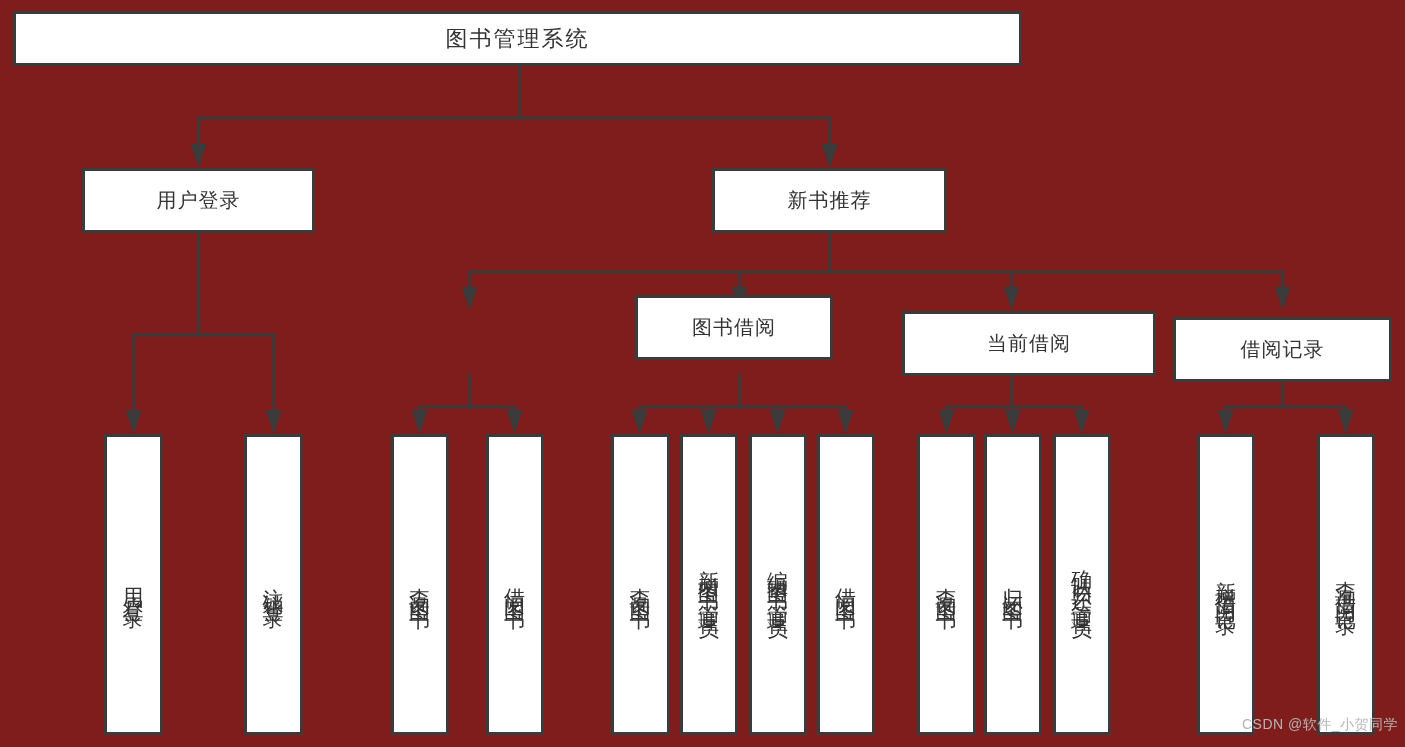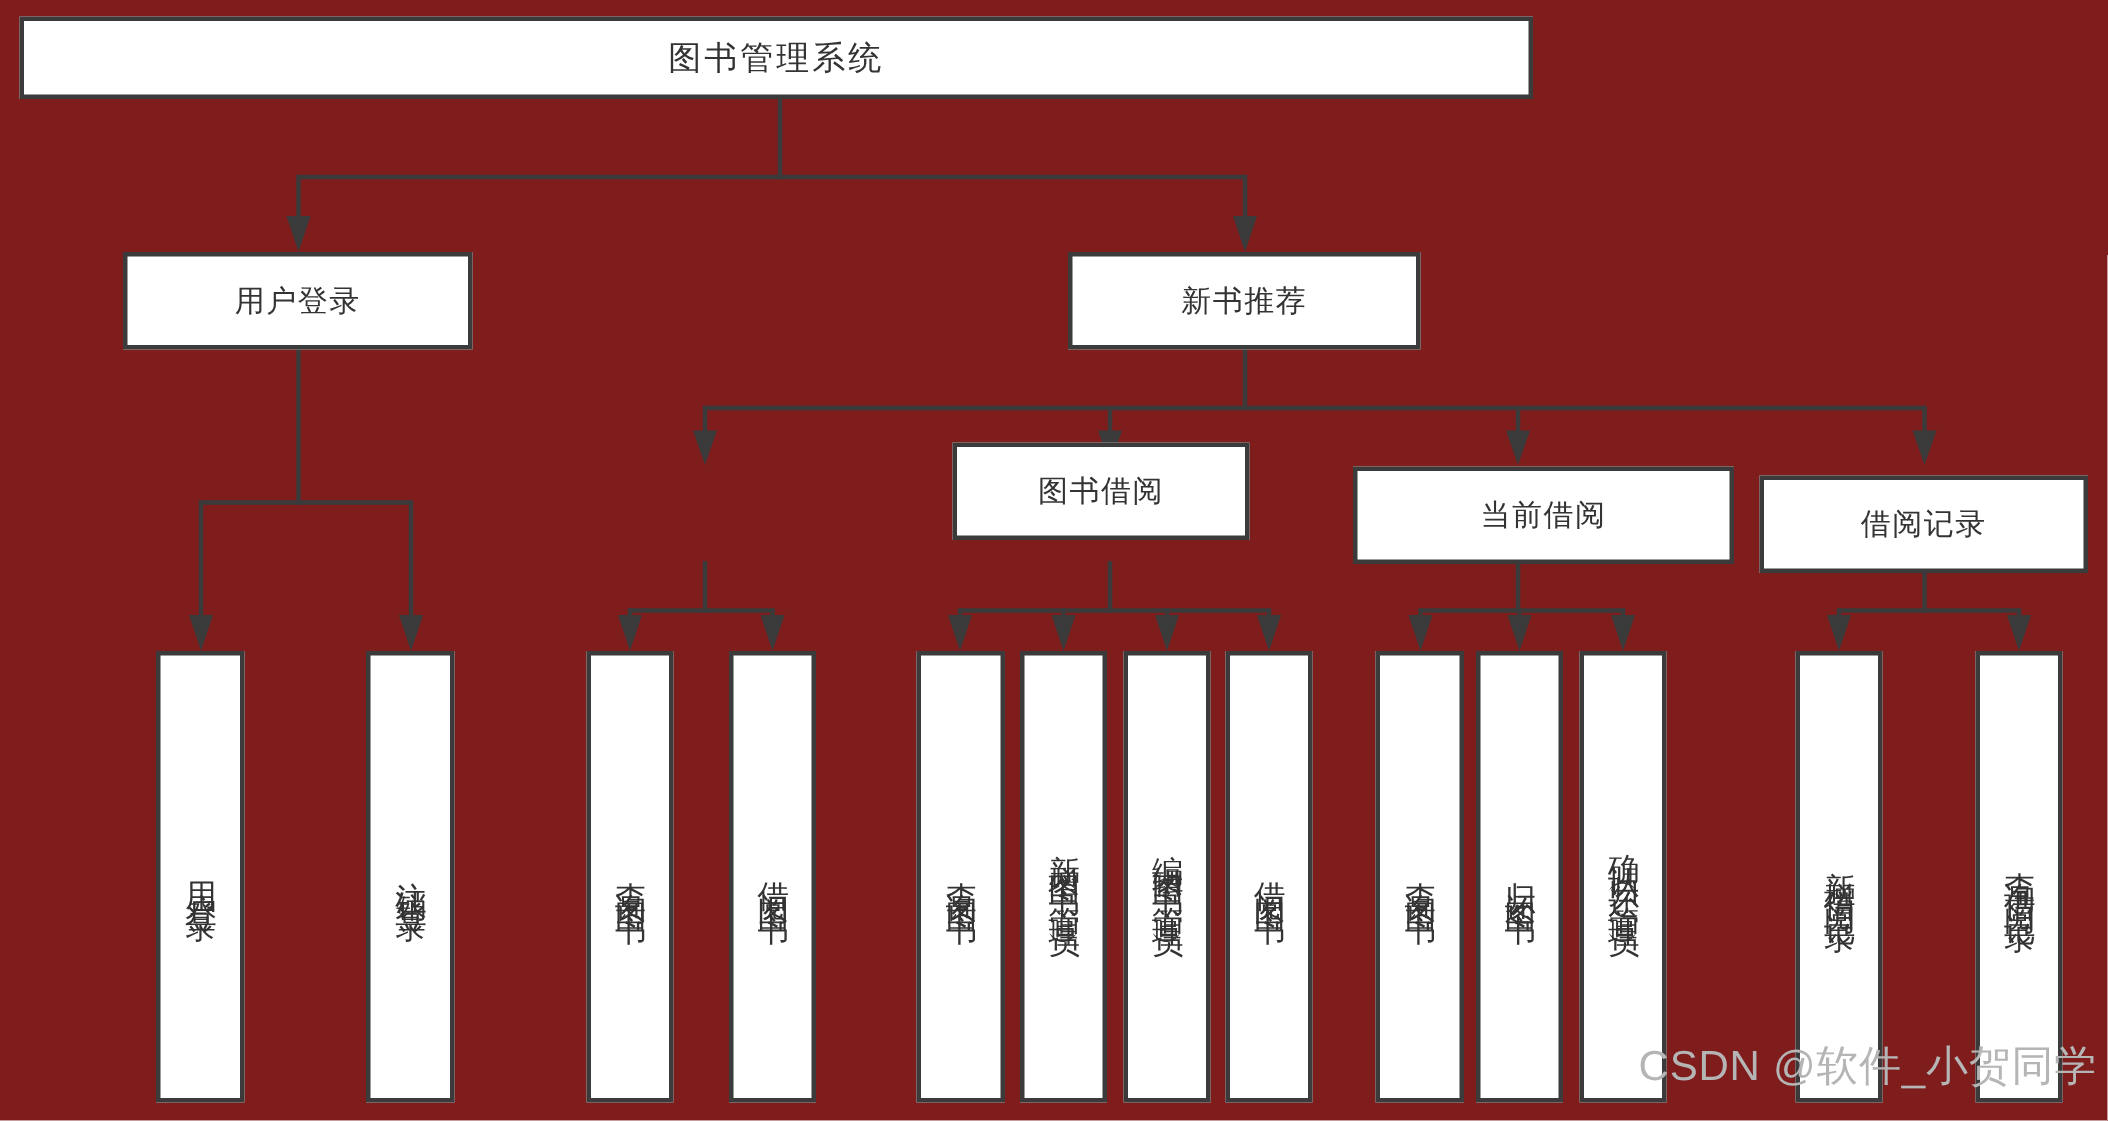--- a/index.html
+++ b/index.html
@@ -35,24 +35,24 @@
     writing-mode: vertical-rl;
     text-orientation: mixed;
     font-size: 21px;
     line-height: 1;
     letter-spacing: 7px;
     top: 434px;
     height: 301px;
   }
   .watermark {
     position: absolute;
-    top: 692px;
+    top: 716px;
     right: 7px;
     z-index: 3;
-    font-size: 28px;
+    font-size: 14px;
     color: #b5b5b5;
     letter-spacing: 0.5px;
     white-space: nowrap;
   }
 </style>
 </head>
 <body>
 
 <div class="canvas">
 

